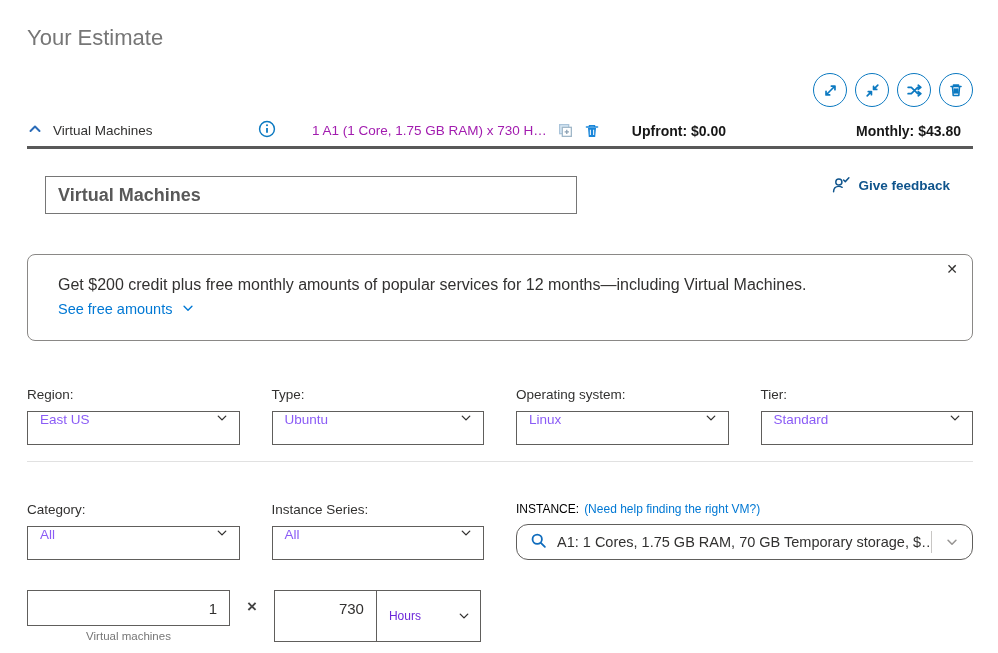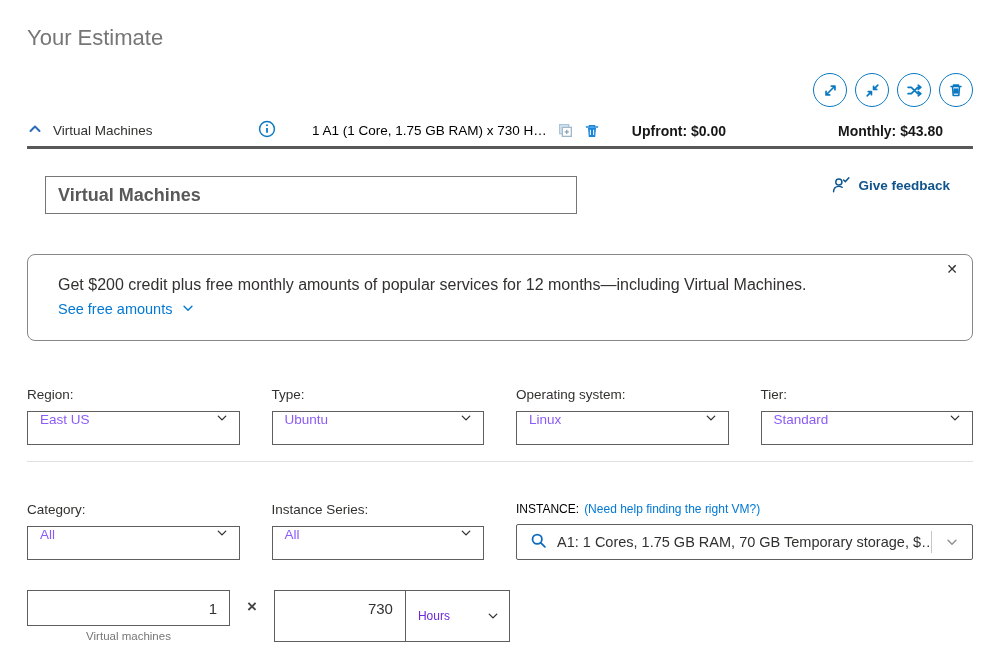--- a/index.html
+++ b/index.html
@@ -21,24 +21,24 @@
   .icon-btn svg { stroke:#0b79c1; fill:none; stroke-width:1.6; stroke-linecap:round; stroke-linejoin:round; }
 
   
   .est-row {
     display:flex; align-items:center; height:34px; margin-top:8px;
     border-bottom:3px solid #595959; font-size:13.5px;
   }
   .est-chevron svg { stroke:#2b6cb8; fill:none; stroke-width:2; stroke-linecap:round; stroke-linejoin:round; }
   .est-name { margin-left:10px; width:205px; color:#323130; }
   .info-icon svg { stroke:#0b79c1; fill:none; stroke-width:1.3; }
-  .est-summary { margin-left:36px; color:#000000; white-space:nowrap; }
+  .est-summary { margin-left:36px; color:#a21caf; white-space:nowrap; }
   .row-icon { margin-left:10px; cursor:pointer; display:flex; }
   .est-upfront { margin-left:32px; font-weight:bold; color:#171717; font-size:14px; white-space:nowrap; }
-  .est-monthly { margin-left:auto; margin-right:30px; font-weight:bold; color:#171717; font-size:14px; white-space:nowrap; }
+  .est-monthly { margin-left:auto; margin-right:12px; font-weight:bold; color:#171717; font-size:14px; white-space:nowrap; }
 
   
   .name-row { display:flex; align-items:flex-start; margin-top:27px; }
   .name-input {
     margin-left:18px; width:532px; height:38px; border:1px solid #767676; background:#fff;
     font-family:"Liberation Sans", sans-serif; font-size:18px; font-weight:bold; color:#595959;
     padding:0 12px;
   }
   .feedback {
     margin-left:auto; margin-right:23px; display:flex; align-items:center; gap:7px;
@@ -70,39 +70,39 @@
   }
   .select svg { position:absolute; right:11px; stroke:#323130; fill:none; stroke-width:1.8; stroke-linecap:round; stroke-linejoin:round; }
 
   .divider { height:1px; background:#e1e1e1; margin-top:16px; }
 
   .instance-field { grid-column:3 / span 2; }
   .instance-label-row { display:flex; gap:5px; margin-bottom:8px; align-items:baseline; }
   .instance-label { font-size:12px; color:#000000; }
   .instance-help { font-size:12px; color:#0078d4; cursor:pointer; }
   .combobox {
-    height:36px; border:1px solid #605e5c; border-radius:2px; background:#fff;
+    height:36px; border:1px solid #605e5c; border-radius:12px; background:#fff;
     display:flex; align-items:center; padding:0 0 0 13px; cursor:pointer;
   }
   .combobox .search svg { stroke:#0f6cbd; fill:none; stroke-width:1.7; stroke-linecap:round; }
   .combobox-value { margin-left:10px; font-size:14.5px; color:#323130; white-space:nowrap; overflow:hidden; flex:1; }
   .combobox-divider { width:1px; height:22px; background:#c8c6c4; }
   .combobox-caret { width:40px; display:flex; justify-content:center; }
   .combobox-caret svg { stroke:#979593; fill:none; stroke-width:1.8; stroke-linecap:round; stroke-linejoin:round; }
 
   
   .qty-row { display:flex; align-items:flex-start; margin-top:30px; }
   .qty-block { width:203px; }
   .qty-input {
     width:203px; height:36px; border:1px solid #605e5c; background:#fff; text-align:right;
     font-family:"Liberation Sans", sans-serif; font-size:15px; color:#323130; padding:0 12px;
   }
   .qty-sublabel { margin-top:4px; text-align:center; font-size:11.5px; color:#767676; }
   .qty-times { margin:7px 17px 0 17px; font-size:17px; font-weight:bold; color:#444; }
-  .hours-group { display:flex; border:1px solid #605e5c; height:52px; background:#fff;padding-left:29px; }
+  .hours-group { display:flex; border:1px solid #605e5c; height:52px; background:#fff; }
   .hours-input {
     width:101px; height:34px; border:none; outline:none; text-align:right; background:#fff;
     font-family:"Liberation Sans", sans-serif; font-size:15px; color:#323130; padding:0 12px;
   }
   .hours-select {
     width:104px; border-left:1px solid #605e5c; display:flex; align-items:center;
     padding-left:12px; font-size:12px; color:#6d28d9; position:relative; cursor:pointer;
   }
   .hours-select svg { position:absolute; right:10px; stroke:#323130; fill:none; stroke-width:1.8; stroke-linecap:round; stroke-linejoin:round; }
 </style>

